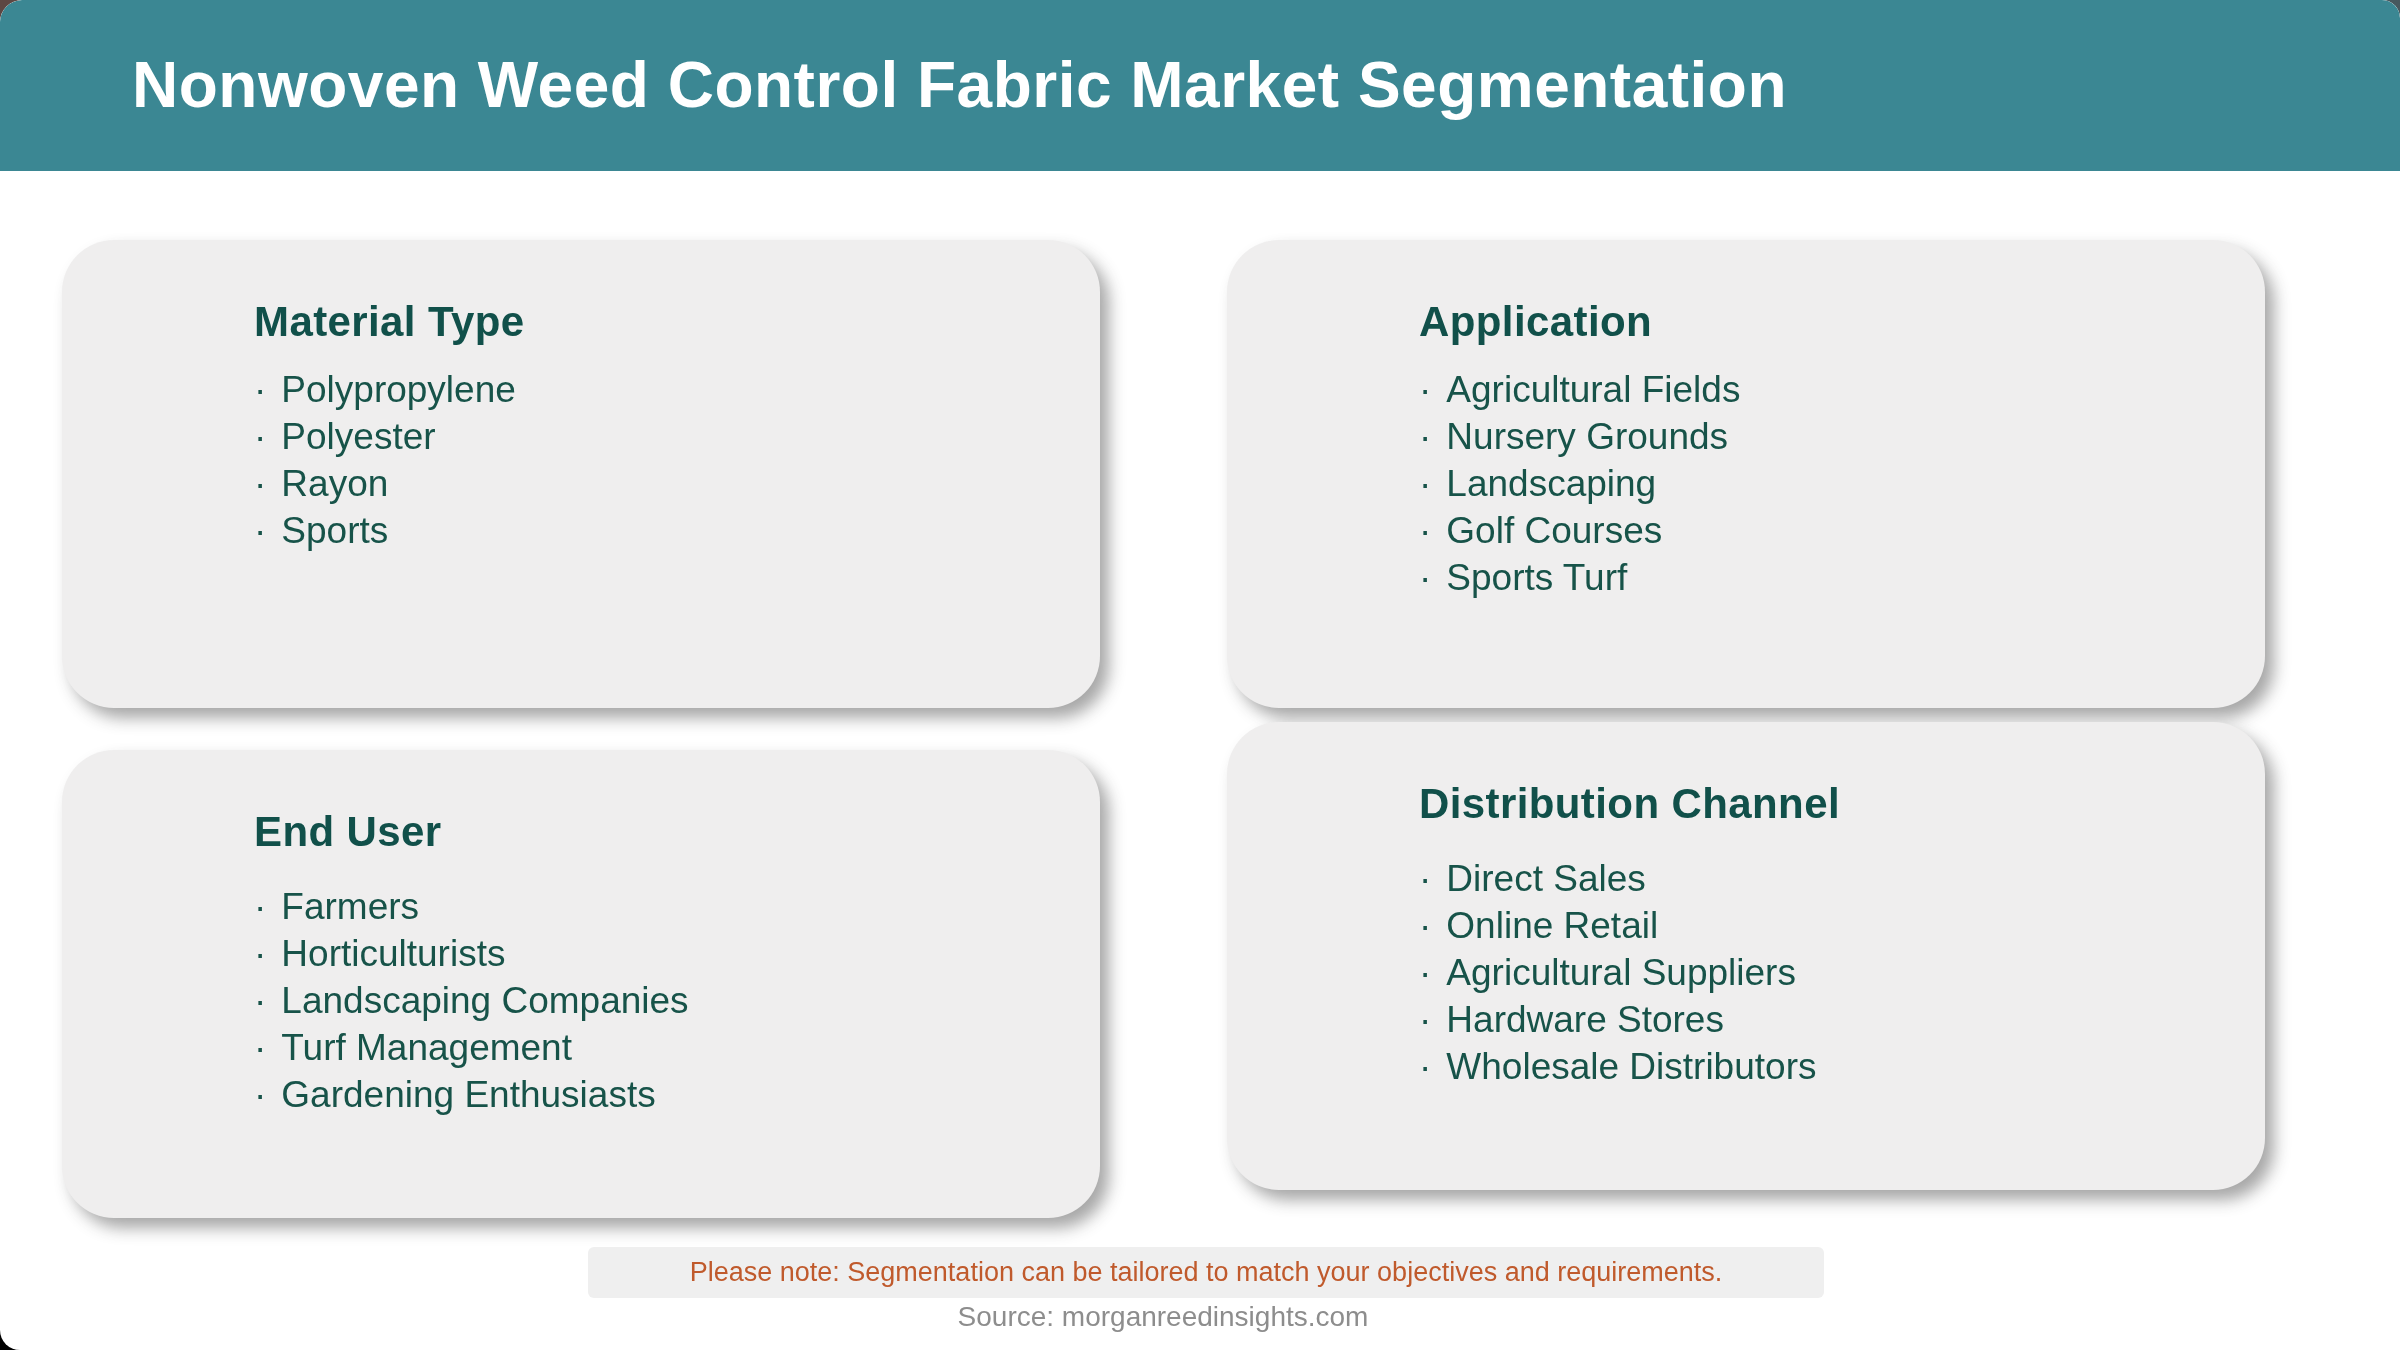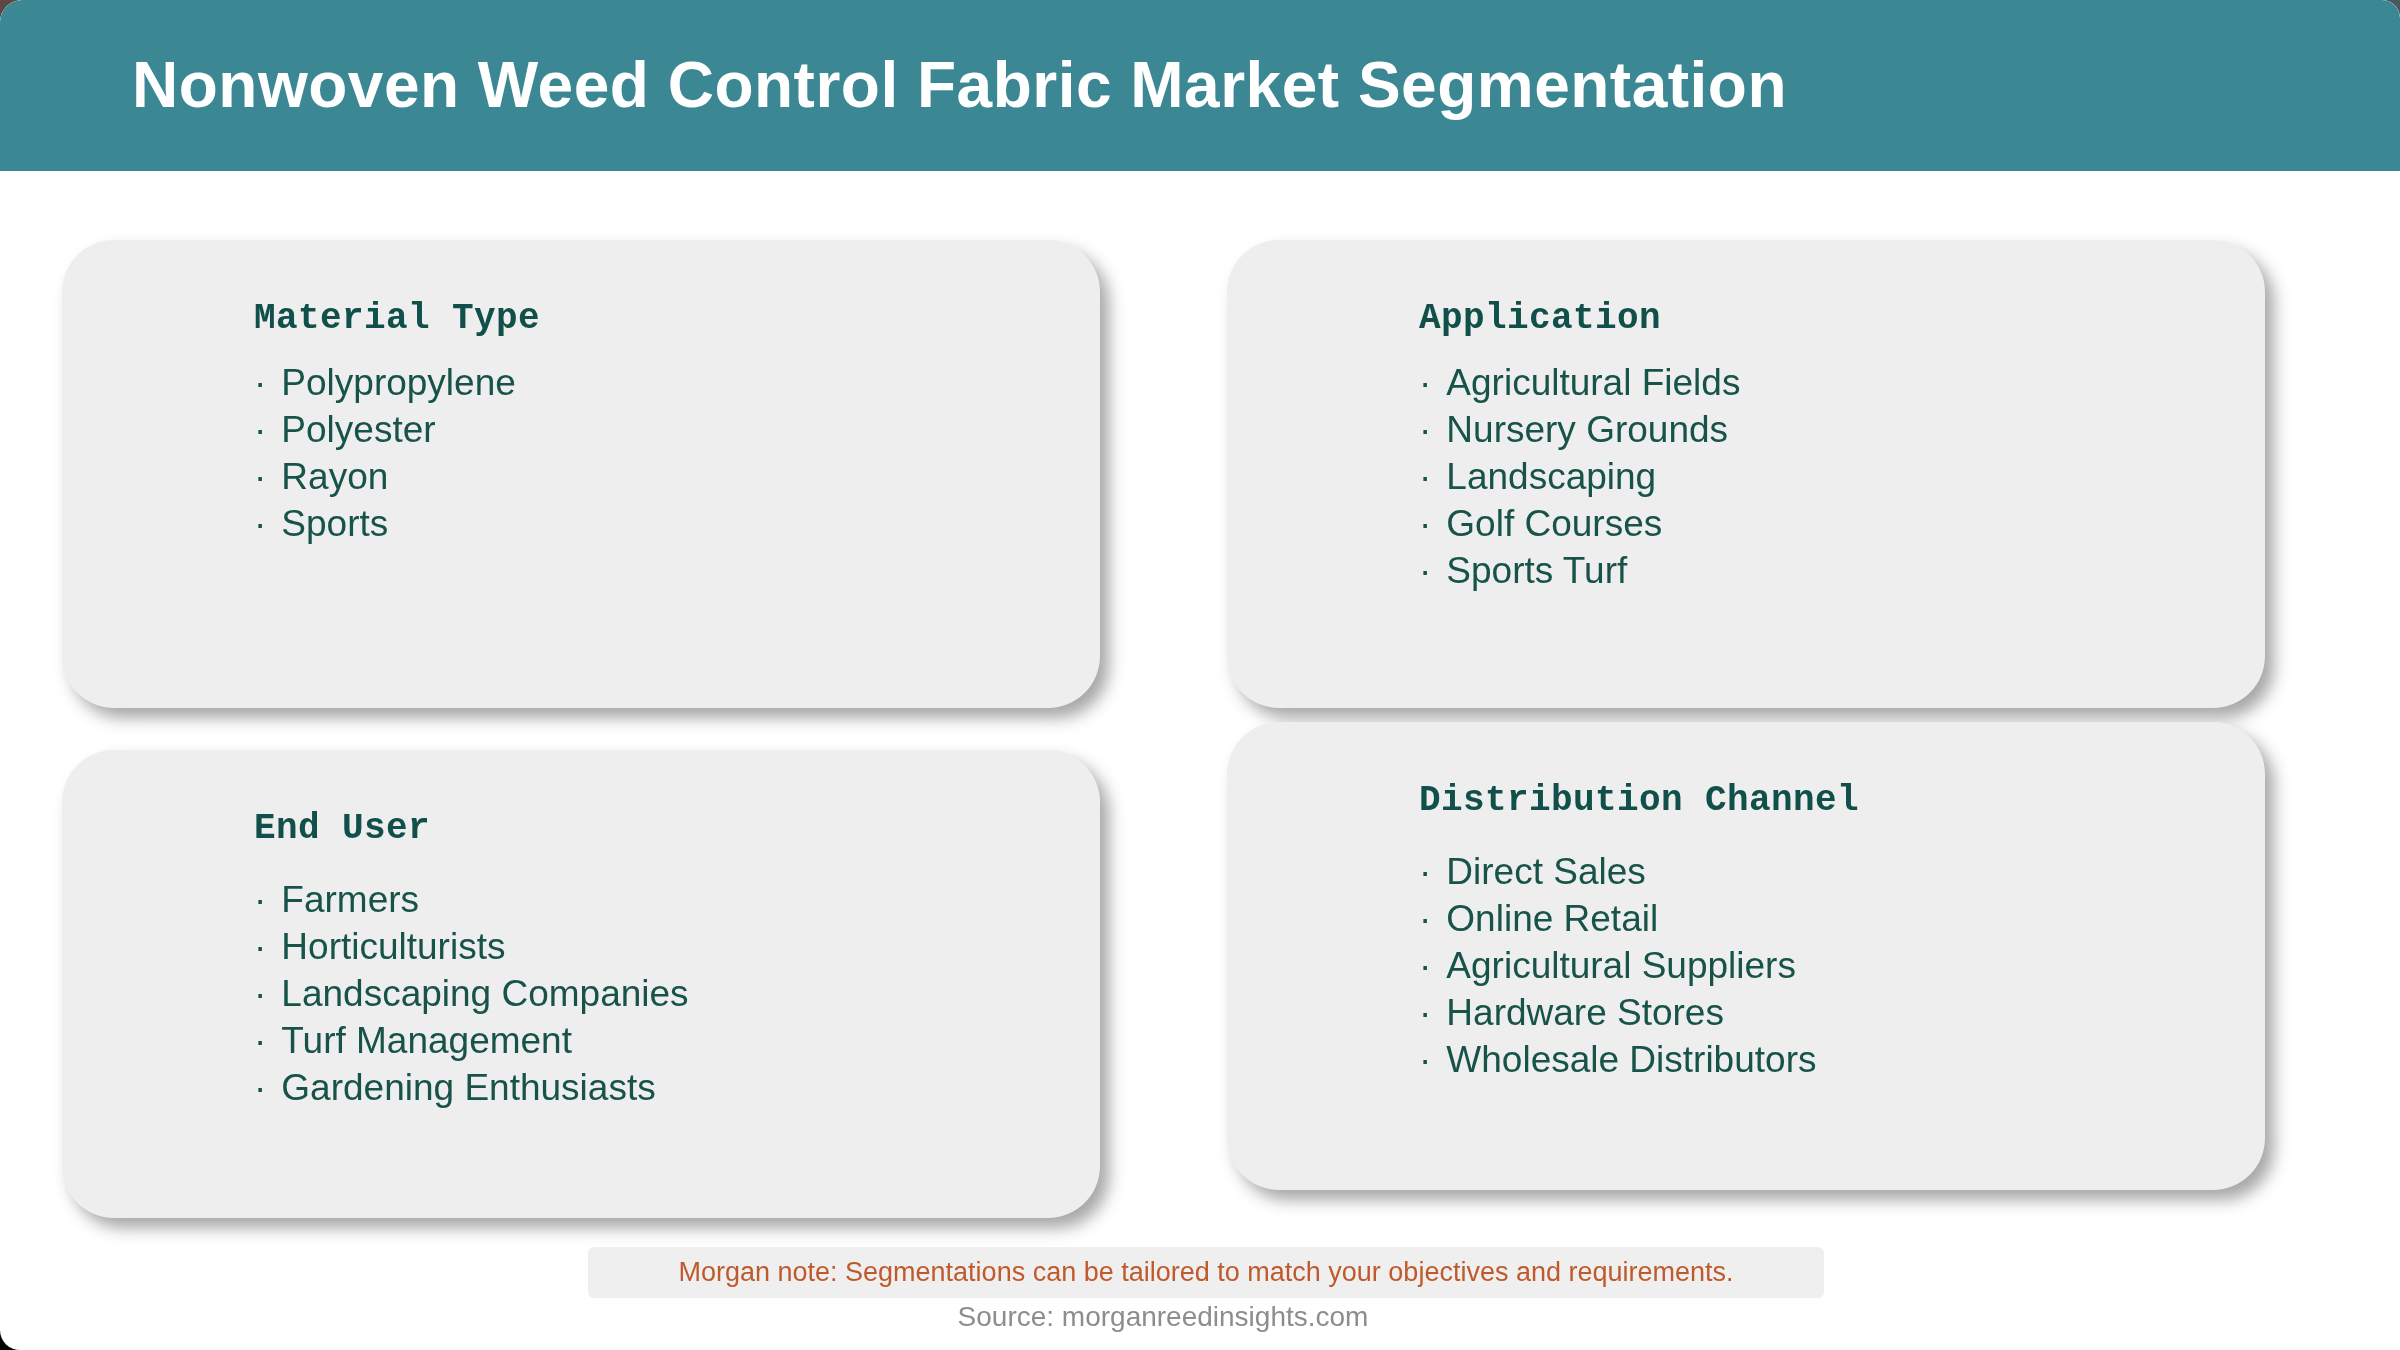--- a/index.html
+++ b/index.html
@@ -33,21 +33,21 @@
   .card{
     position:absolute;width:1038px;height:468px;background:#efeeee;
     border-radius:52px;box-shadow:9px 10px 16px rgba(45,45,45,0.42);
     padding:58px 40px 0 192px;box-sizing:border-box;
   }
   .c1{left:62px;top:240px;}
   .c2{left:1227px;top:240px;}
   .c3{left:62px;top:750px;}
   .c4{left:1227px;top:722px;}
   .card-title{
-    margin:0 0 20px 0;font-size:36px;font-weight:bold;color:#11504a;letter-spacing:0.4px;font-family:Liberation Mono, monospace;
+    margin:0 0 20px 0;font-size:42px;font-weight:bold;color:#11504a;letter-spacing:0.4px;
   }
   .c3 .card-title,.c4 .card-title{margin-bottom:27px;}
   .items{list-style:none;margin:0;padding:0;}
   .items li{font-size:37px;line-height:47px;color:#175349;white-space:nowrap;}
   .dot{display:inline-block;margin-right:15px;color:#175349;}
   .note{
     position:absolute;left:588px;top:1247px;width:1236px;height:51px;
     background:#efefef;border-radius:6px;
     color:#c05a2c;font-size:27px;line-height:51px;text-align:center;white-space:nowrap;
   }
@@ -122,18 +122,18 @@
       <h2 class="card-title">Distribution Channel</h2>
       <ul class="items">
         <li><span class="dot">·</span><span>Direct Sales</span></li>
         <li><span class="dot">·</span><span>Online Retail</span></li>
         <li><span class="dot">·</span><span>Agricultural Suppliers</span></li>
         <li><span class="dot">·</span><span>Hardware Stores</span></li>
         <li><span class="dot">·</span><span>Wholesale Distributors</span></li>
       </ul>
     </section>
 
-    <div class="note">Morgan note: Segmentations can be tailored to match your objectives and requirements.</div>
+    <div class="note">Please note: Segmentation can be tailored to match your objectives and requirements.</div>
     <div class="source">Source: morganreedinsights.com</div>
 
 
   </div>
 </div>
 
 </body></html>

